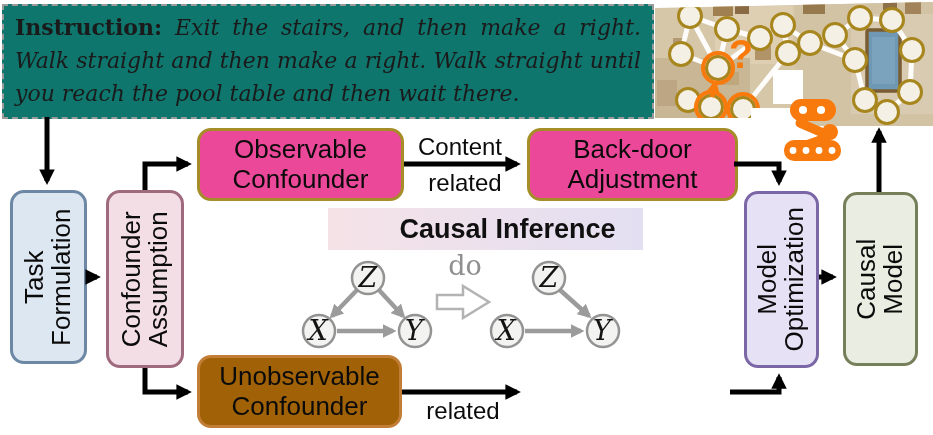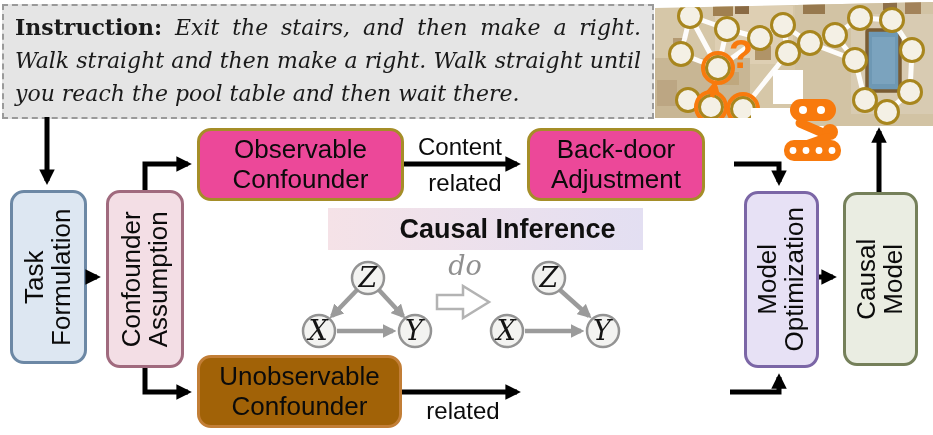--- a/index.html
+++ b/index.html
@@ -2,21 +2,21 @@
 <html><head>
 <meta charset="utf-8">
 <style>
   html,body{margin:0;padding:0;background:#ffffff;}
   #stage{position:relative;width:933px;height:435px;background:#ffffff;overflow:hidden;
          font-family:"Liberation Sans",sans-serif;}
 
   
   .instruction-box{
     position:absolute;left:2px;top:4px;width:626px;height:101px;
-    border:2px dashed #9a9a9a;background:#e5e5e5;
+    border:2px dashed #9a9a9a;background:#0f766e;
     padding:5px 11px 5px 11px;
     font-family:"DejaVu Serif",serif;font-size:22px;line-height:1.5;
     color:#1a1a1a;text-align:justify;
   }
   .instruction-box .lead{font-weight:bold;font-style:normal;}
   .instruction-box .body{font-style:italic;}
 
   
   .box{position:absolute;border-radius:14px;display:flex;align-items:center;justify-content:center;
        box-sizing:border-box;text-align:center;color:#0b0b0b;}
@@ -35,21 +35,21 @@
 
   
   .edge-label{position:absolute;text-align:center;font-size:24px;color:#0b0b0b;}
 
   
   .ci-title{position:absolute;left:328px;top:208px;width:271px;height:42px;
     display:flex;align-items:center;justify-content:center;
     font-size:27px;font-weight:bold;color:#101010;
     background:linear-gradient(90deg,#f5e2e7 0%,#e3dff2 100%);padding-left:44px;}
   .do-label{position:absolute;left:437px;top:250px;width:56px;text-align:center;
-    font-family:"DejaVu Serif",serif;font-style:italic;font-size:27px;color:#8f8f8f;}
+    font-family:"DejaVu Serif",serif;font-size:27px;color:#8f8f8f;}
 
   svg{position:absolute;left:0;top:0;}
   .nopointer{pointer-events:none;}
 </style>
 </head>
 <body>
 
 <div id="stage">
 
   <div class="instruction-box">
@@ -167,21 +167,21 @@
   </div>
 
   <div class="box vbox pink" style="left:106px;top:190px;width:78px;height:178px;">
     <span>Confounder Assumption</span>
   </div>
 
   <div class="box hbox yellow" style="left:197px;top:128px;width:207px;height:73px;">
     <span>Observable Confounder</span>
   </div>
 
-  <div class="box hbox yellow" style="left:527px;top:128px;width:178px;height:73px;">
+  <div class="box hbox yellow" style="left:527px;top:128px;width:211px;height:73px;">
     <span>Back-door Adjustment</span>
   </div>
 
   <div class="box hbox orangebx" style="left:197px;top:355px;width:205px;height:73px;">
     <span>Unobservable Confounder</span>
   </div>
 
 
   <div class="box vbox purple" style="left:744px;top:191px;width:75px;height:177px;">
     <span>Model Optimization</span>

